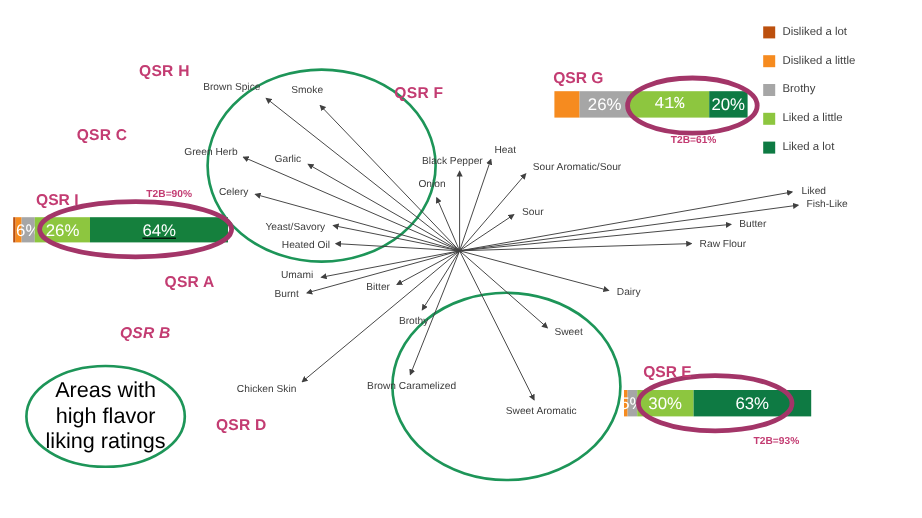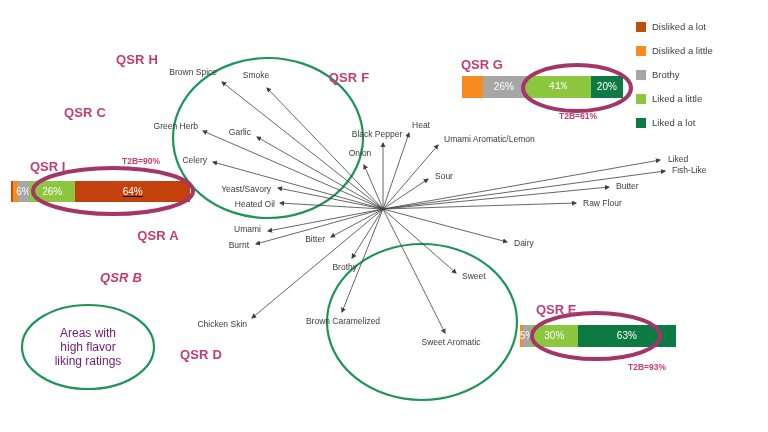--- a/index.html
+++ b/index.html
@@ -9,23 +9,23 @@
   .bars-layer,.labels-layer{position:absolute;left:0;top:0;width:768px;height:432px;z-index:1;}
   .labels-layer{z-index:3;pointer-events:none;}
   .attr-label{position:absolute;font-size:8.5px;color:#3c3c3c;white-space:nowrap;line-height:1;}
   .qsr-label{position:absolute;font-size:13px;font-weight:700;color:#C33C72;white-space:nowrap;
              transform:translate(-50%,-50%);letter-spacing:.2px;}
   .bar-title{position:absolute;font-size:13px;font-weight:700;color:#C33C72;white-space:nowrap;}
   .t2b-label{position:absolute;font-size:8.5px;font-weight:700;color:#C33C72;white-space:nowrap;
              transform:translate(-50%,-50%);}
   .stacked-bar{position:absolute;display:flex;flex-direction:row;}
   .bar-seg{height:100%;display:flex;align-items:center;justify-content:center;overflow:visible;}
-  .bar-seg span{font-size:10px;color:#fff;white-space:nowrap;line-height:1;}
+  .bar-seg span{font-size:14px;color:#fff;white-space:nowrap;line-height:1;}
   .note-text{position:absolute;transform:translate(-50%,-50%);text-align:center;
-             font-size:12px;color:#701a75;line-height:1.18;}
+             font-size:18px;color:#000000;line-height:1.18;}
   .legend{position:absolute;left:636px;top:21px;z-index:3;}
   .legend-row{display:flex;align-items:center;height:11px;margin-bottom:13px;}
   .legend-swatch{width:10px;height:10px;margin-right:6px;flex:0 0 auto;}
   .legend-text{font-size:9.5px;color:#404040;white-space:nowrap;}
 </style>
 </head>
 <body>
 
 <div id="stage">
   <div class="bars-layer">
@@ -35,21 +35,21 @@
         </div>
         <div class="bar-seg" style="width: 3%; background: rgb(246, 139, 31);">
           <span></span>
         </div>
         <div class="bar-seg" style="width: 6%; background: rgb(166, 166, 166);">
           <span>6%</span>
         </div>
         <div class="bar-seg" style="width: 26%; background: rgb(141, 198, 63);">
           <span>26%</span>
         </div>
-        <div class="bar-seg" style="width: 64%; background: #c2410c; text-decoration: underline;">
+        <div class="bar-seg" style="width: 64%; background: #15803d; text-decoration: underline;">
           <span>64%</span>
         </div>
       </div>
       <div class="stacked-bar" style="left: 462px; top: 76px; width: 161px; height: 22px;">
         <div class="bar-seg" style="width: 13%; background: rgb(246, 139, 31);">
           <span></span>
         </div>
         <div class="bar-seg" style="width: 26%; background: rgb(166, 166, 166);">
           <span>26%</span>
         </div>
@@ -116,21 +116,21 @@
   <div class="labels-layer">
       <div class="attr-label" style="left: 217px; top: 72px; transform: translate(-100%, -50%);">Brown Spice</div>
       <div class="attr-label" style="left: 256px; top: 79px; transform: translate(-50%, -100%);">Smoke</div>
       <div class="attr-label" style="left: 198px; top: 126px; transform: translate(-100%, -50%);">Green Herb</div>
       <div class="attr-label" style="left: 251px; top: 132px; transform: translate(-100%, -50%);">Garlic</div>
       <div class="attr-label" style="left: 207px; top: 160px; transform: translate(-100%, -50%);">Celery</div>
       <div class="attr-label" style="left: 271px; top: 189px; transform: translate(-100%, -50%);">Yeast/Savory</div>
       <div class="attr-label" style="left: 275px; top: 204px; transform: translate(-100%, -50%);">Heated Oil</div>
       <div class="attr-label" style="left: 377px; top: 138px; transform: translate(-50%, -100%);">Black Pepper</div>
       <div class="attr-label" style="left: 421px; top: 129px; transform: translate(-50%, -100%);">Heat</div>
-      <div class="attr-label" style="left: 444px; top: 139px; transform: translate(0px, -50%);">Umami Aromatic/Lemon</div>
+      <div class="attr-label" style="left: 444px; top: 139px; transform: translate(0px, -50%);">Sour Aromatic/Sour</div>
       <div class="attr-label" style="left: 360px; top: 157px; transform: translate(-50%, -100%);">Onion</div>
       <div class="attr-label" style="left: 435px; top: 176px; transform: translate(0px, -50%);">Sour</div>
       <div class="attr-label" style="left: 668px; top: 159px; transform: translate(0px, -50%);">Liked</div>
       <div class="attr-label" style="left: 672px; top: 170px; transform: translate(0px, -50%);">Fish-Like</div>
       <div class="attr-label" style="left: 616px; top: 186px; transform: translate(0px, -50%);">Butter</div>
       <div class="attr-label" style="left: 583px; top: 203px; transform: translate(0px, -50%);">Raw Flour</div>
       <div class="attr-label" style="left: 514px; top: 243px; transform: translate(0px, -50%);">Dairy</div>
       <div class="attr-label" style="left: 261px; top: 229px; transform: translate(-100%, -50%);">Umami</div>
       <div class="attr-label" style="left: 249px; top: 245px; transform: translate(-100%, -50%);">Burnt</div>
       <div class="attr-label" style="left: 325px; top: 239px; transform: translate(-100%, -50%);">Bitter</div>

